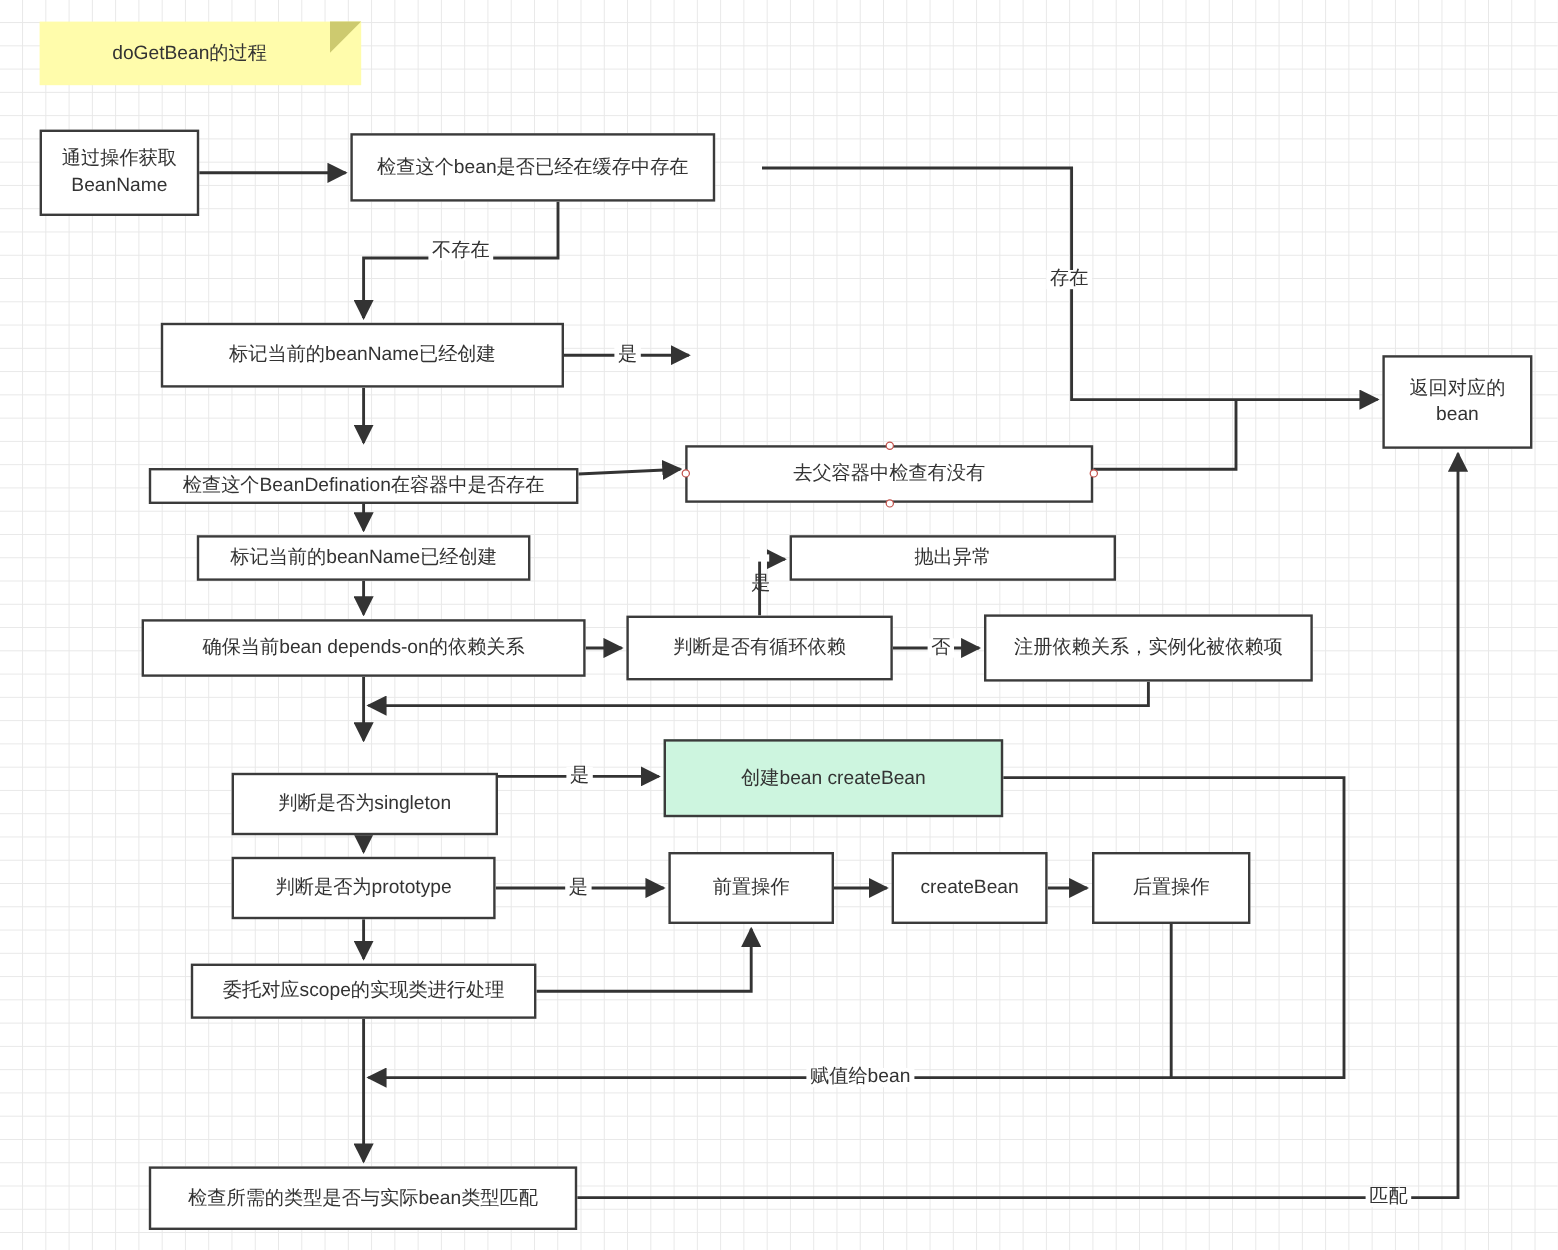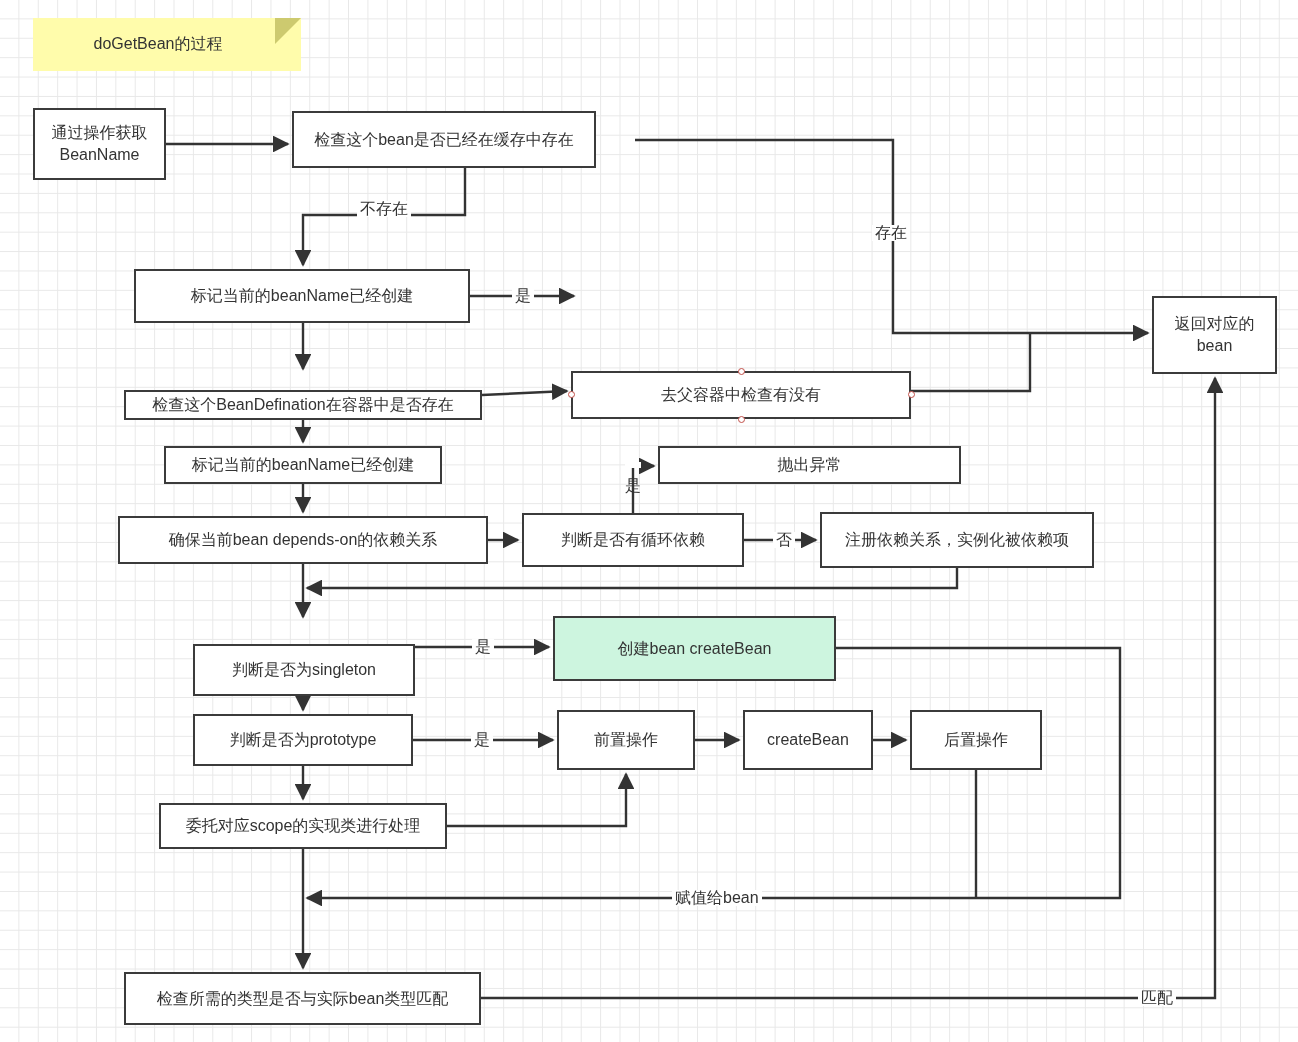--- a/index.html
+++ b/index.html
@@ -166,21 +166,21 @@
   </div>
 
   <div class="node" style="left:164px;top:446px;width:278px;height:38px;">
     <span>标记当前的beanName已经创建</span>
   </div>
 
   <div class="node" style="left:571px;top:371px;width:340px;height:48px;">
     <span>去父容器中检查有没有</span>
   </div>
 
-  <div class="node" style="left:658px;top:446px;width:303px;height:38px;">
+  <div class="node" style="left:658px;top:446px;width:272px;height:38px;">
     <span>抛出异常</span>
   </div>
 
   <div class="node" style="left:118px;top:516px;width:370px;height:48px;">
     <span>确保当前bean depends-on的依赖关系</span>
   </div>
 
   <div class="node" style="left:522px;top:513px;width:222px;height:54px;">
     <span>判断是否有循环依赖</span>
   </div>

